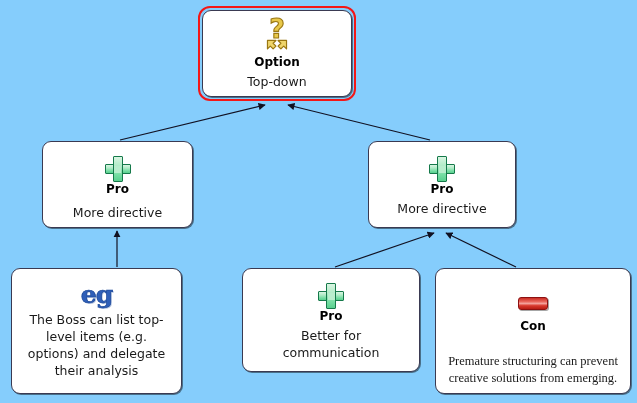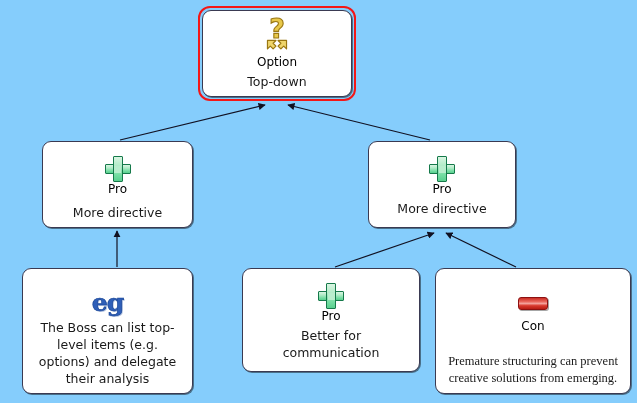--- a/index.html
+++ b/index.html
@@ -48,21 +48,21 @@
     border-radius: 12px;
   }
   .icon-wrap {
     display: flex;
     justify-content: center;
     align-items: flex-end;
     width: 100%;
   }
   .node-title {
     text-align: center;
-    font-weight: normal;
+    font-weight: bold;
     font-size: 12px;
     color: #000000;
     line-height: 14px;
   }
   .node-body {
     font-size: 12.5px;
     color: #1a1a1a;
     line-height: 17px;
     text-align: center;
   }
@@ -201,21 +201,21 @@
       <div class="icon-plus">
         <div class="bar h"></div>
           <div class="bar v"></div>
           <div class="inner"></div>
       </div>
     </div>
     <div class="node-title">Pro</div>
     <div class="node-body" style="margin-top:4px;">More directive</div>
   </div>
 
-  <div class="node" style="left:22px; top:268px; width:171px; height:126px; padding:16px 12px 6px;">
+  <div class="node" style="left:11px; top:268px; width:171px; height:126px; padding:8px 12px 6px;">
     <div class="icon-wrap" style="height:30px;">
       <span class="icon-eg">eg</span>
     </div>
     <div class="node-body" style="margin-top:4px;">The Boss can list top-level items (e.g. options) and delegate their analysis</div>
   </div>
 
   <div class="node" style="left:242px; top:268px; width:178px; height:104px; padding:8px 9px 6px;">
     <div class="icon-wrap" style="height:32px;">
       <div class="icon-plus">
         <div class="bar h"></div>

